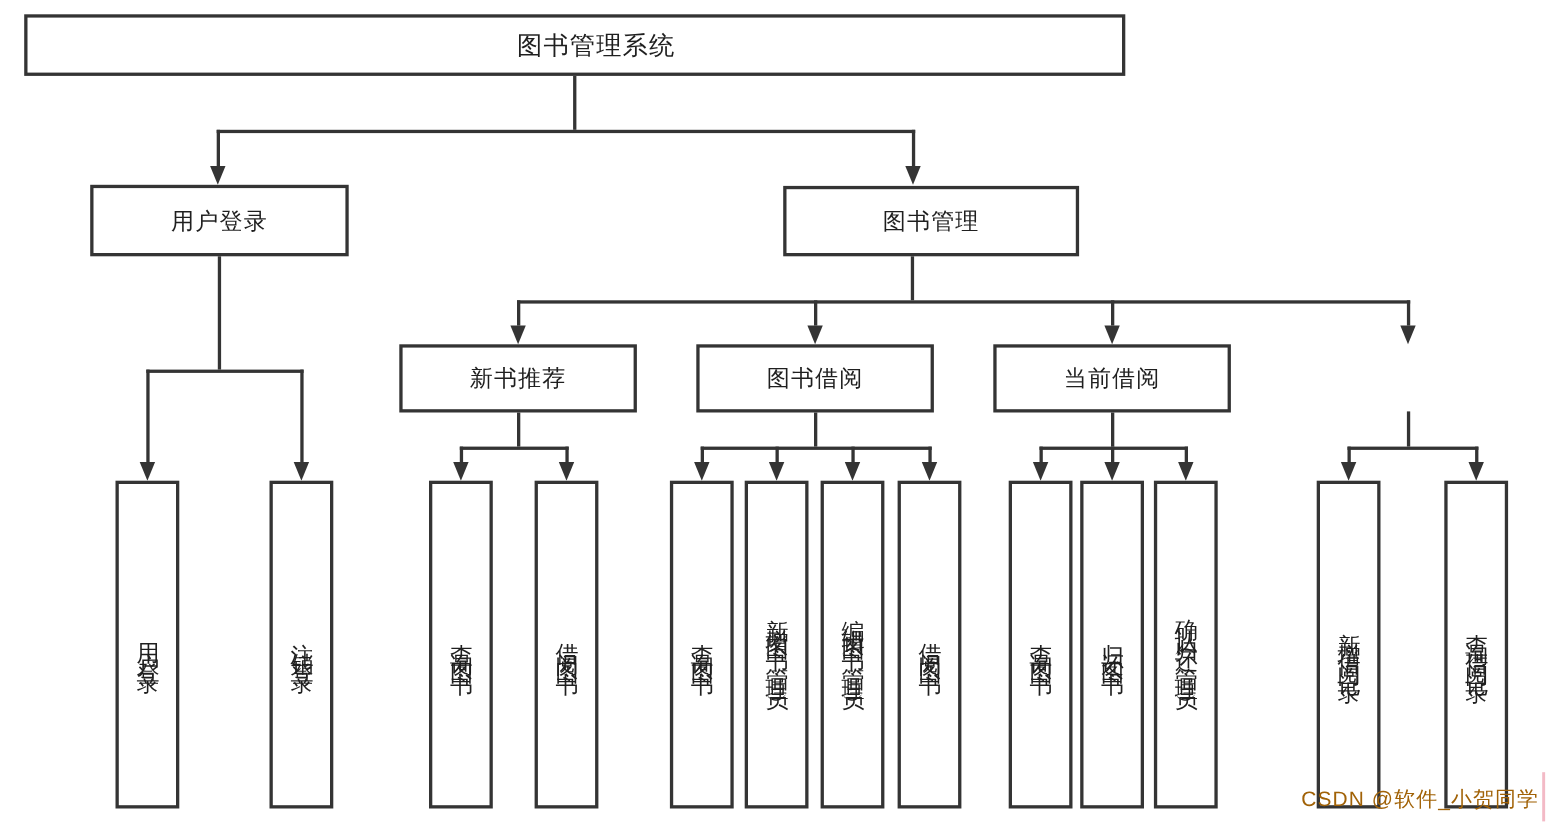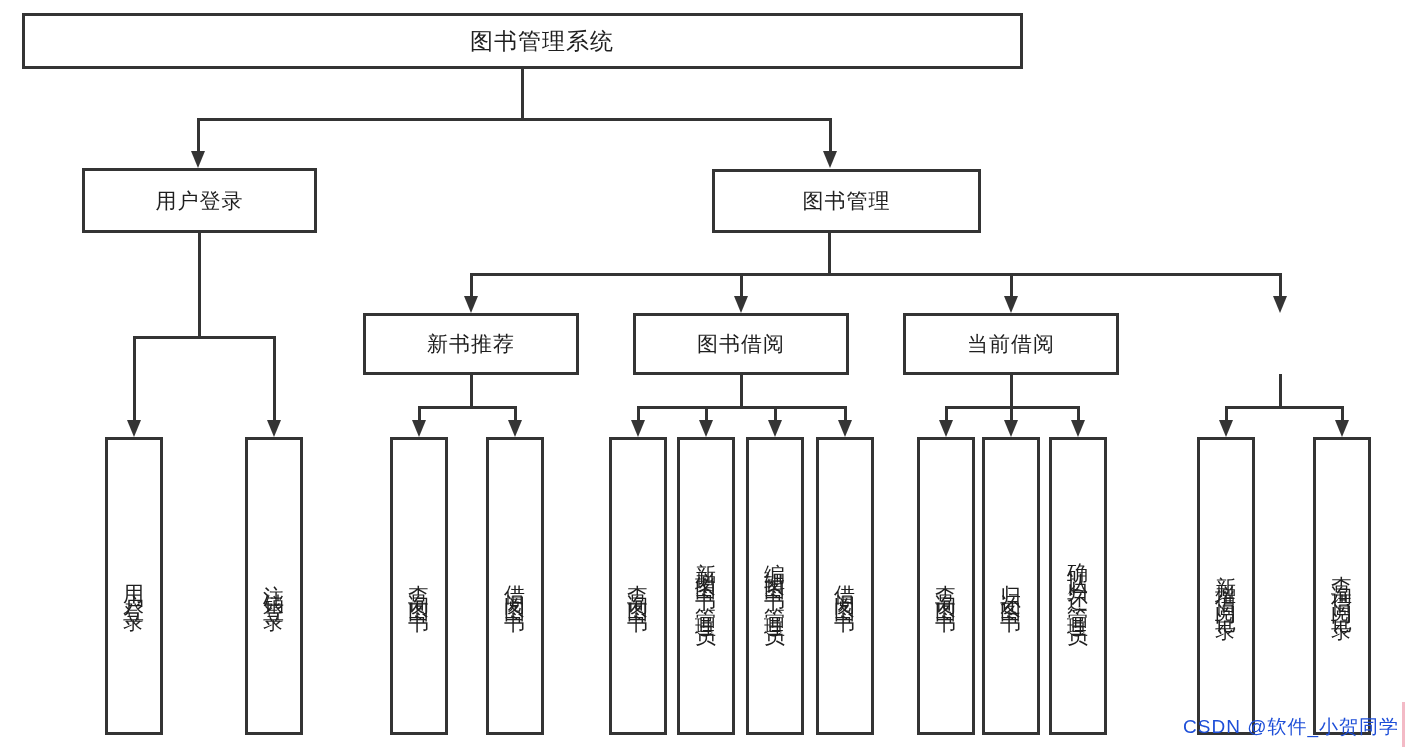--- a/index.html
+++ b/index.html
@@ -28,21 +28,21 @@
   }
   .vl { position:absolute; width:3px; background:#343434; }
   .hl { position:absolute; height:3px; background:#343434; }
   .arr {
     position:absolute; width:0; height:0;
     border-left:7px solid transparent; border-right:7px solid transparent;
     border-top:17px solid #343434;
   }
   .watermark {
     position:absolute; right:6px; bottom:7px;
-    font-size:19px; color:#1d4ed8; letter-spacing:1px;
+    font-size:19px; color:#a16207; letter-spacing:1px;
     white-space:nowrap;
     margin-left:48px;
   }
   .edge-strip {
     position:absolute; right:0; top:702px; width:3px; height:45px;
     background:#f3bac6;
   }
 </style>
 </head>
 <body>

